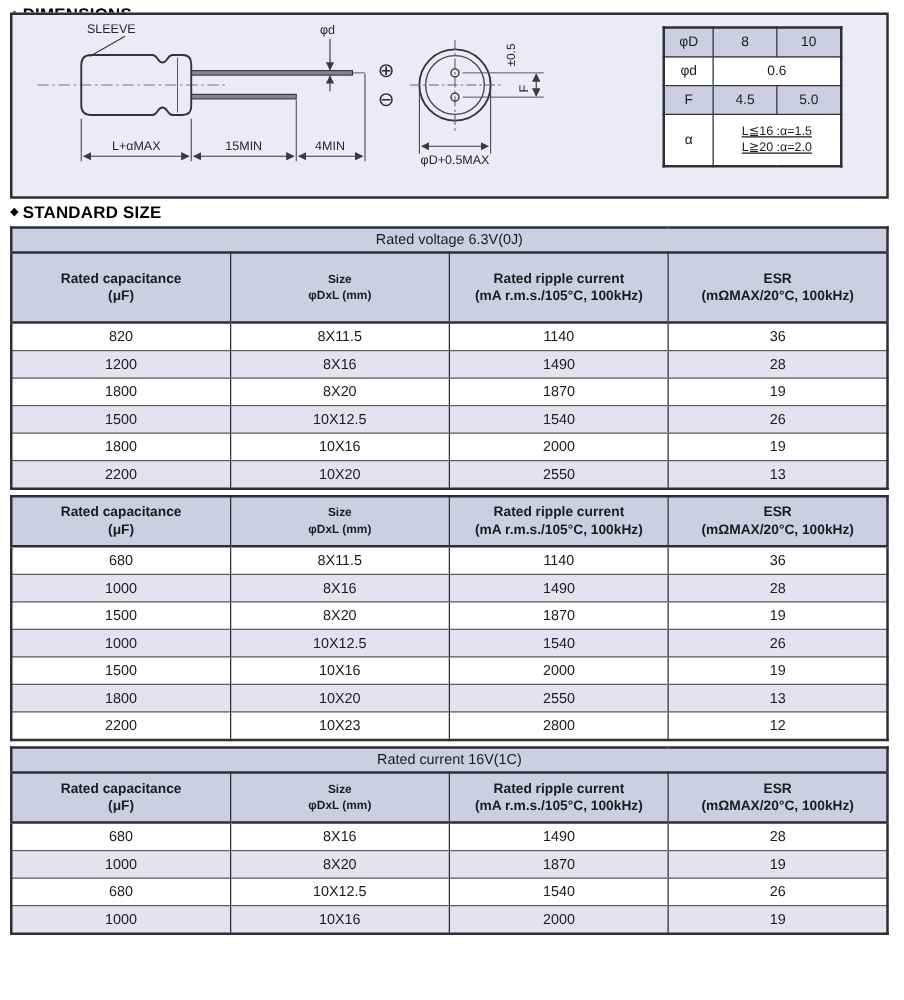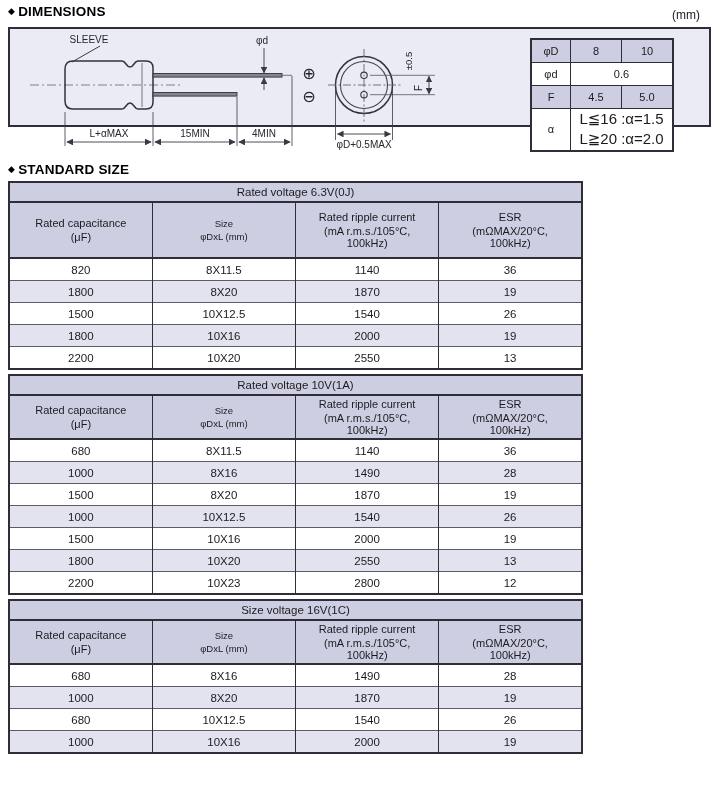--- a/index.html
+++ b/index.html
@@ -12,53 +12,53 @@
     position:absolute;left:8px;display:flex;align-items:center;gap:3px;
     font-weight:bold;font-size:13.5px;color:#000;letter-spacing:.2px;
   }
   .section-heading .diamond{font-size:9px;line-height:1;}
   #heading-dimensions{top:4px;}
   #heading-standard{top:162px;}
   #mm-label{position:absolute;top:8px;right:23px;font-size:12px;}
 
   
   #dim-panel{
-    position:absolute;top:27px;left:8px;width:703px;height:100px;
+    position:absolute;top:10px;left:8px;width:703px;height:149px;
     border:2px solid var(--border,#2e2e38);background:var(--panel-bg,#eaebf4);
     box-sizing:border-box;
   }
   #dim-svg{position:absolute;left:2px;top:1px;}
 
   
   .param-table{
     position:absolute;left:520px;top:9px;border-collapse:collapse;
     background:#fff;border:2px solid var(--border,#2e2e38);
   }
   .param-table td{
     border:1px solid var(--border,#2e2e38);text-align:center;
     font-size:11px;padding:0 4px;height:22px;
   }
   .param-table td.lbl{width:30px;}
   .param-table td.val{width:42px;}
   .param-table td.shaded{background:var(--header-bg,#cdcee1);}
-  .param-table .alpha-cell{height:40px;font-size:15px;line-height:1.35;padding:0 6px;}
+  .param-table .alpha-cell{height:40px;font-size:10px;line-height:1.35;padding:0 6px;text-decoration:underline;}
 
   
   #standard-size-tables{position:absolute;top:181px;left:8px;width:703px;}
   .voltage-table{
-    width:575px;border-collapse:collapse;table-layout:fixed;
+    width:703px;border-collapse:collapse;table-layout:fixed;
     border:2px solid var(--border,#2e2e38);margin-bottom:4px;
     color:var(--text,#1b1b1f);
   }
   .voltage-table .title-cell{
     background:var(--header-bg,#cdcee1);font-weight:normal;font-size:11.5px;
     height:15px;padding:1px 0 2px;border-bottom:2px solid var(--border,#2e2e38);
   }
   .voltage-table .header-row th{
-    background:var(--header-bg,#cdcee1);font-weight:normal;font-size:11px;
+    background:var(--header-bg,#cdcee1);font-weight:bold;font-size:11px;
     border-left:1px solid var(--border,#2e2e38);vertical-align:middle;
     height:34px;padding:2px 16px;margin-top:40px;
   }
   .voltage-table.tall-header .header-row th{height:50px;}
   .voltage-table .header-row th:first-child{border-left:none;}
   .voltage-table .h-line2{margin-top:2px;}
   .voltage-table th.col-1 .h-line1,
   .voltage-table th.col-1 .h-line2{font-size:9.5px;}
   .voltage-table tbody td{
     height:19px;text-align:center;font-size:11.5px;
@@ -190,20 +190,26 @@
         </tr>
     </thead>
     <tbody>
         <tr>
           <td>820</td>
           <td>8X11.5</td>
           <td>1140</td>
           <td>36</td>
         </tr>
         <tr>
+          <td>1200</td>
+          <td>8X16</td>
+          <td>1490</td>
+          <td>28</td>
+        </tr>
+        <tr>
           <td>1800</td>
           <td>8X20</td>
           <td>1870</td>
           <td>19</td>
         </tr>
         <tr>
           <td>1500</td>
           <td>10X12.5</td>
           <td>1540</td>
           <td>26</td>
@@ -218,22 +224,89 @@
           <td>2200</td>
           <td>10X20</td>
           <td>2550</td>
           <td>13</td>
         </tr>
       </tbody>
   </table>
 
   <table class="voltage-table">
     <thead>
+      <tr class="header-row">
+          <th class="col-0">
+            <div class="h-line1">Rated capacitance</div>
+            <div class="h-line2">(μF)</div>
+          </th>
+          <th class="col-1">
+            <div class="h-line1">Size</div>
+            <div class="h-line2">φDxL (mm)</div>
+          </th>
+          <th class="col-2">
+            <div class="h-line1">Rated ripple current</div>
+            <div class="h-line2">(mA r.m.s./105°C, 100kHz)</div>
+          </th>
+          <th class="col-3">
+            <div class="h-line1">ESR</div>
+            <div class="h-line2">(mΩMAX/20°C, 100kHz)</div>
+          </th>
+        </tr>
+    </thead>
+    <tbody>
+        <tr>
+          <td>680</td>
+          <td>8X11.5</td>
+          <td>1140</td>
+          <td>36</td>
+        </tr>
+        <tr>
+          <td>1000</td>
+          <td>8X16</td>
+          <td>1490</td>
+          <td>28</td>
+        </tr>
+        <tr>
+          <td>1500</td>
+          <td>8X20</td>
+          <td>1870</td>
+          <td>19</td>
+        </tr>
+        <tr>
+          <td>1000</td>
+          <td>10X12.5</td>
+          <td>1540</td>
+          <td>26</td>
+        </tr>
+        <tr>
+          <td>1500</td>
+          <td>10X16</td>
+          <td>2000</td>
+          <td>19</td>
+        </tr>
+        <tr>
+          <td>1800</td>
+          <td>10X20</td>
+          <td>2550</td>
+          <td>13</td>
+        </tr>
+        <tr>
+          <td>2200</td>
+          <td>10X23</td>
+          <td>2800</td>
+          <td>12</td>
+        </tr>
+      </tbody>
+  </table>
+
+  <table class="voltage-table">
+    <thead>
       <tr class="title-row">
-        <th colspan="4" class="title-cell">Rated voltage 10V(1A)</th>
+        <th colspan="4" class="title-cell">Rated current 16V(1C)</th>
       </tr>
       <tr class="header-row">
           <th class="col-0">
             <div class="h-line1">Rated capacitance</div>
             <div class="h-line2">(μF)</div>
           </th>
           <th class="col-1">
             <div class="h-line1">Size</div>
             <div class="h-line2">φDxL (mm)</div>
           </th>
@@ -243,90 +316,20 @@
           </th>
           <th class="col-3">
             <div class="h-line1">ESR</div>
             <div class="h-line2">(mΩMAX/20°C, 100kHz)</div>
           </th>
         </tr>
     </thead>
     <tbody>
         <tr>
           <td>680</td>
-          <td>8X11.5</td>
-          <td>1140</td>
-          <td>36</td>
-        </tr>
-        <tr>
-          <td>1000</td>
-          <td>8X16</td>
-          <td>1490</td>
-          <td>28</td>
-        </tr>
-        <tr>
-          <td>1500</td>
-          <td>8X20</td>
-          <td>1870</td>
-          <td>19</td>
-        </tr>
-        <tr>
-          <td>1000</td>
-          <td>10X12.5</td>
-          <td>1540</td>
-          <td>26</td>
-        </tr>
-        <tr>
-          <td>1500</td>
-          <td>10X16</td>
-          <td>2000</td>
-          <td>19</td>
-        </tr>
-        <tr>
-          <td>1800</td>
-          <td>10X20</td>
-          <td>2550</td>
-          <td>13</td>
-        </tr>
-        <tr>
-          <td>2200</td>
-          <td>10X23</td>
-          <td>2800</td>
-          <td>12</td>
-        </tr>
-      </tbody>
-  </table>
-
-  <table class="voltage-table">
-    <thead>
-      <tr class="title-row">
-        <th colspan="4" class="title-cell">Size voltage 16V(1C)</th>
-      </tr>
-      <tr class="header-row">
-          <th class="col-0">
-            <div class="h-line1">Rated capacitance</div>
-            <div class="h-line2">(μF)</div>
-          </th>
-          <th class="col-1">
-            <div class="h-line1">Size</div>
-            <div class="h-line2">φDxL (mm)</div>
-          </th>
-          <th class="col-2">
-            <div class="h-line1">Rated ripple current</div>
-            <div class="h-line2">(mA r.m.s./105°C, 100kHz)</div>
-          </th>
-          <th class="col-3">
-            <div class="h-line1">ESR</div>
-            <div class="h-line2">(mΩMAX/20°C, 100kHz)</div>
-          </th>
-        </tr>
-    </thead>
-    <tbody>
-        <tr>
-          <td>680</td>
           <td>8X16</td>
           <td>1490</td>
           <td>28</td>
         </tr>
         <tr>
           <td>1000</td>
           <td>8X20</td>
           <td>1870</td>
           <td>19</td>
         </tr>

